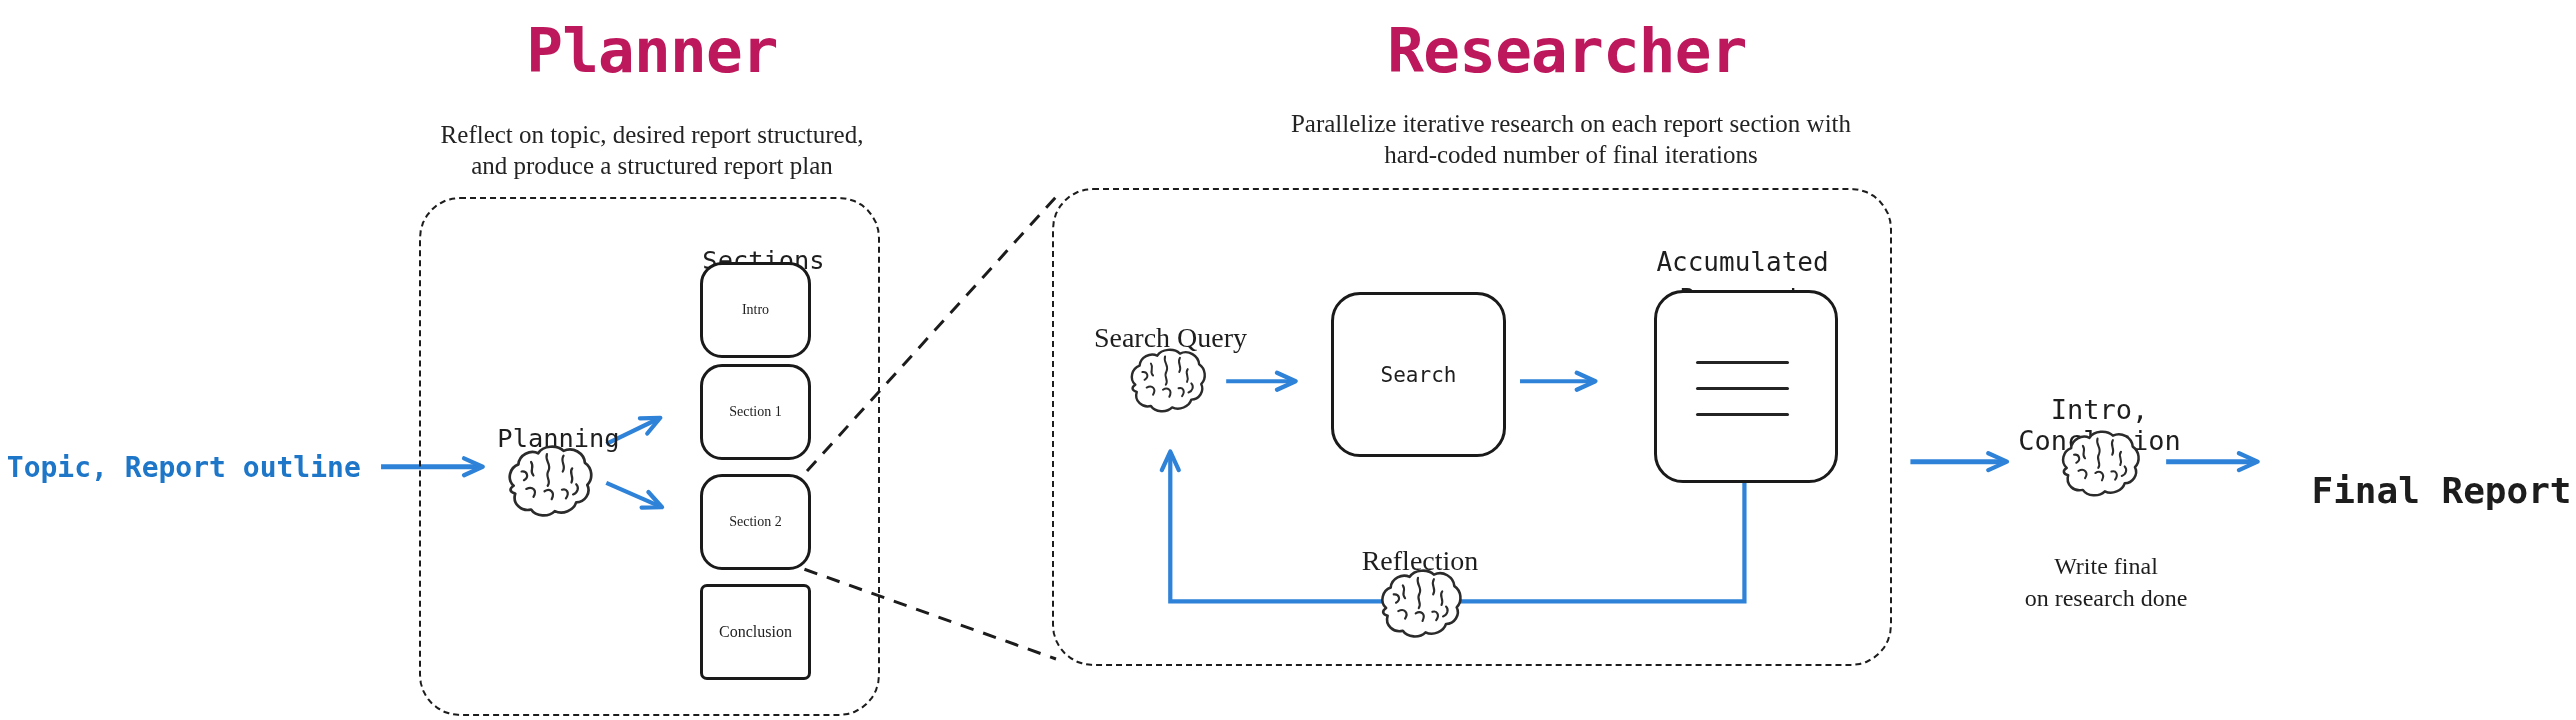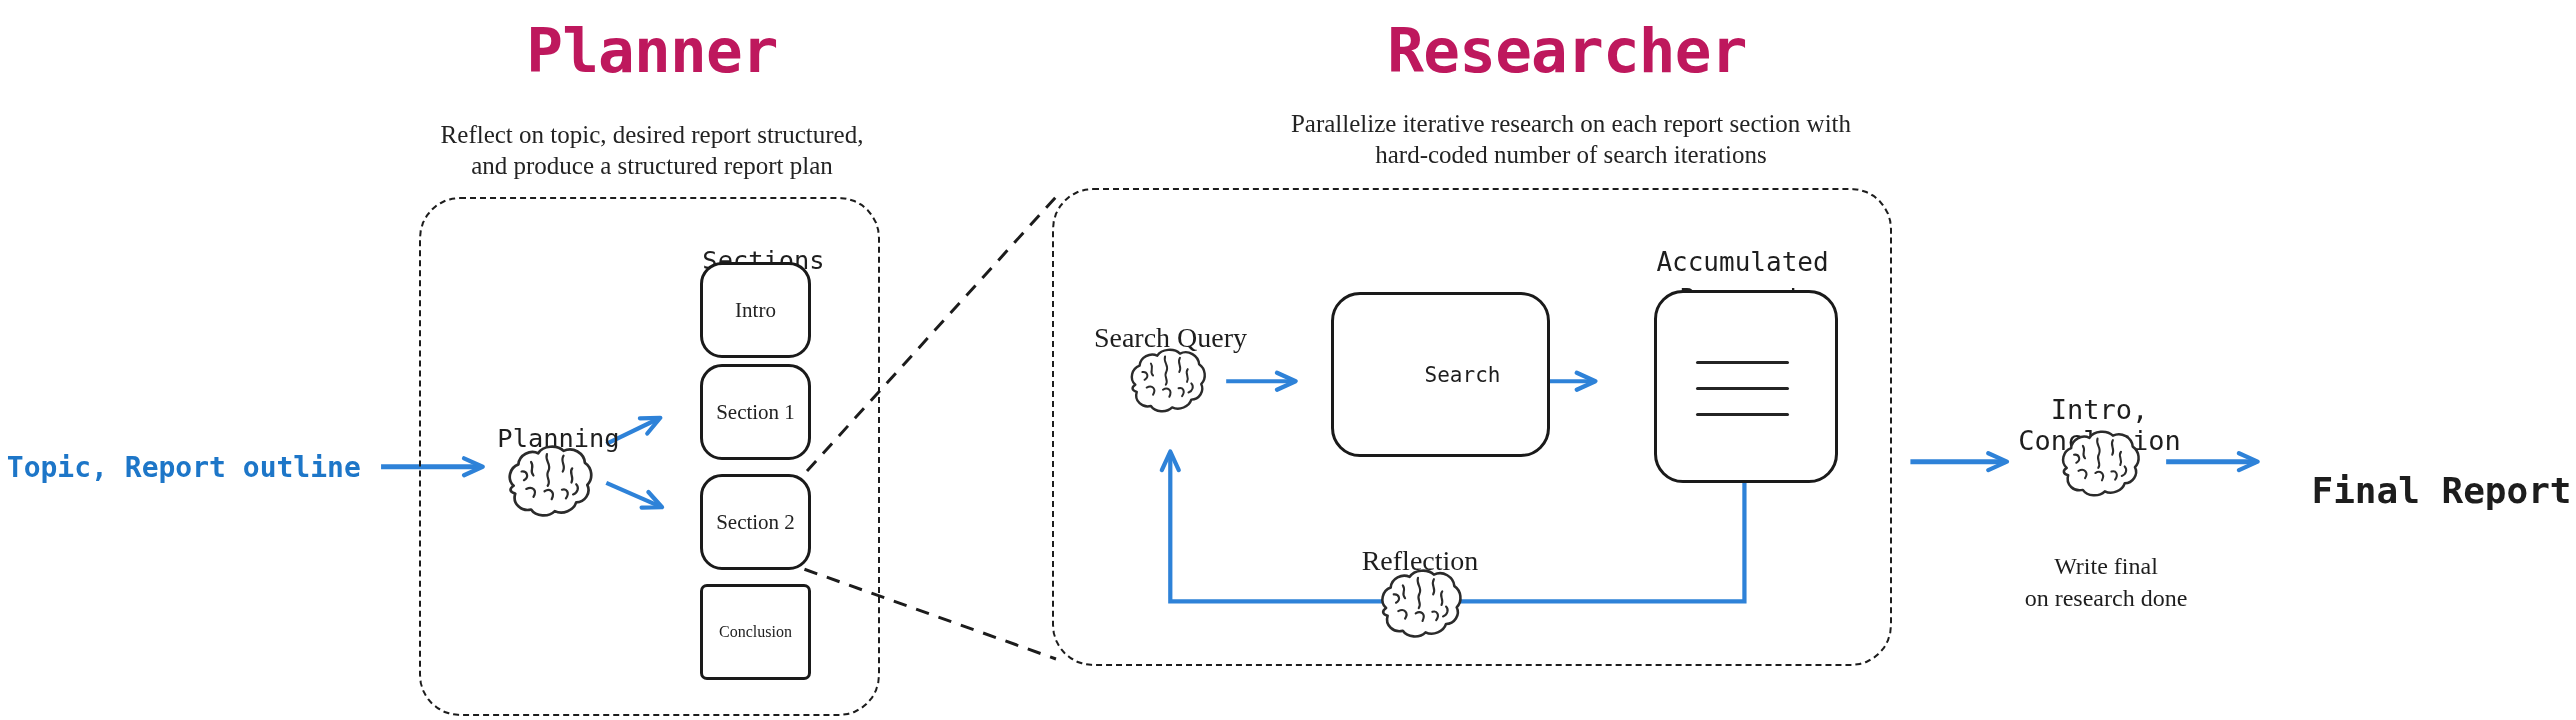--- a/index.html
+++ b/index.html
@@ -27,21 +27,21 @@
     border:2.5px dashed #1c1c1c;border-radius:41px;
     background:transparent;z-index:1;
   }
   .node-box{
     border:3px solid #1a1a1a;background:#fff;
     display:flex;align-items:center;justify-content:center;
     z-index:2;
   }
   .section-box{
     left:700px;width:105px;height:90px;border-radius:22px;
-    font-size:21px;color:#222;
+    font-size:14px;color:#222;
   }
   .label{z-index:2;color:#1e1e1e;margin-top:32px;}
   .blue-label{color:#1d76c8;font-weight:bold;z-index:2;}
   .brain{z-index:3;}
   .brain svg{display:block;width:100%;height:100%;}
   .acc-line{
     position:absolute;left:1696px;width:93px;height:3.4px;
     background:#242424;border-radius:1.7px;z-index:2;
   }
   #connectors{position:absolute;left:0;top:0;z-index:1;}
@@ -115,21 +115,21 @@
 
   <div class="abs node-box section-box hand" style="top:262px;">Intro</div>
   <div class="abs node-box section-box hand" style="top:364px;">Section 1</div>
   <div class="abs node-box section-box hand" style="top:474px;">Section 2</div>
   <div class="abs node-box section-box hand" style="top:584px;font-size:16px;border-radius:7px;">Conclusion</div>
 
   <div class="abs big-title center" style="left:1313px;top:15.2px;width:508px;">Researcher</div>
 
   <div class="abs subtitle hand center" style="left:1249px;top:108px;width:644px;">
     <div>Parallelize iterative research on each report section with</div>
-    <div>hard-coded number of search iterations</div>
+    <div>hard-coded number of final iterations</div>
   </div>
 
   <div class="abs dashed-frame" style="left:1052px;top:188px;width:836px;height:474px;"></div>
 
   <div class="abs label hand center" style="left:1069px;top:290px;width:203px;font-size:28px;">Search Query</div>
 
   <div class="abs brain" style="left:1124px;top:346px;width:85px;height:69px;">
 <svg viewBox="0 0 120 96" xmlns="http://www.w3.org/2000/svg">
   <path d="M16,54 C7,46 11,31 22,27 C23,15 37,8 47,13 C53,3 71,2 79,10
            C91,4 105,13 106,25 C115,31 117,45 109,53 C114,63 106,75 95,75
@@ -142,21 +142,21 @@
     <path d="M26,36 C33,35 36,43 29,47"></path>
     <path d="M90,32 C85,38 93,42 89,50"></path>
     <path d="M32,58 C40,54 46,60 41,68"></path>
     <path d="M55,61 C61,57 69,61 64,71"></path>
     <path d="M77,59 C83,57 87,63 82,70"></path>
     <path d="M95,52 C99,56 97,63 91,65"></path>
   </g>
 </svg>
     </div>
 
-  <div class="abs node-box mono" style="left:1331px;top:292px;width:169px;height:159px;border-radius:29px;font-size:21px;padding-left:44px;">Search</div>
+  <div class="abs node-box mono" style="left:1331px;top:292px;width:169px;height:159px;border-radius:29px;font-size:21px;">Search</div>
 
   <div class="abs label mono center" style="left:1634px;top:212px;width:217px;font-size:26px;line-height:37px;">
     <div>Accumulated</div>
     <div>Research</div>
   </div>
 
   <div class="abs node-box" style="left:1654px;top:290px;width:178px;height:187px;border-radius:29px;"></div>
   <div class="acc-line" style="top:361px;"></div>
   <div class="acc-line" style="top:387px;"></div>
   <div class="acc-line" style="top:413px;"></div>

